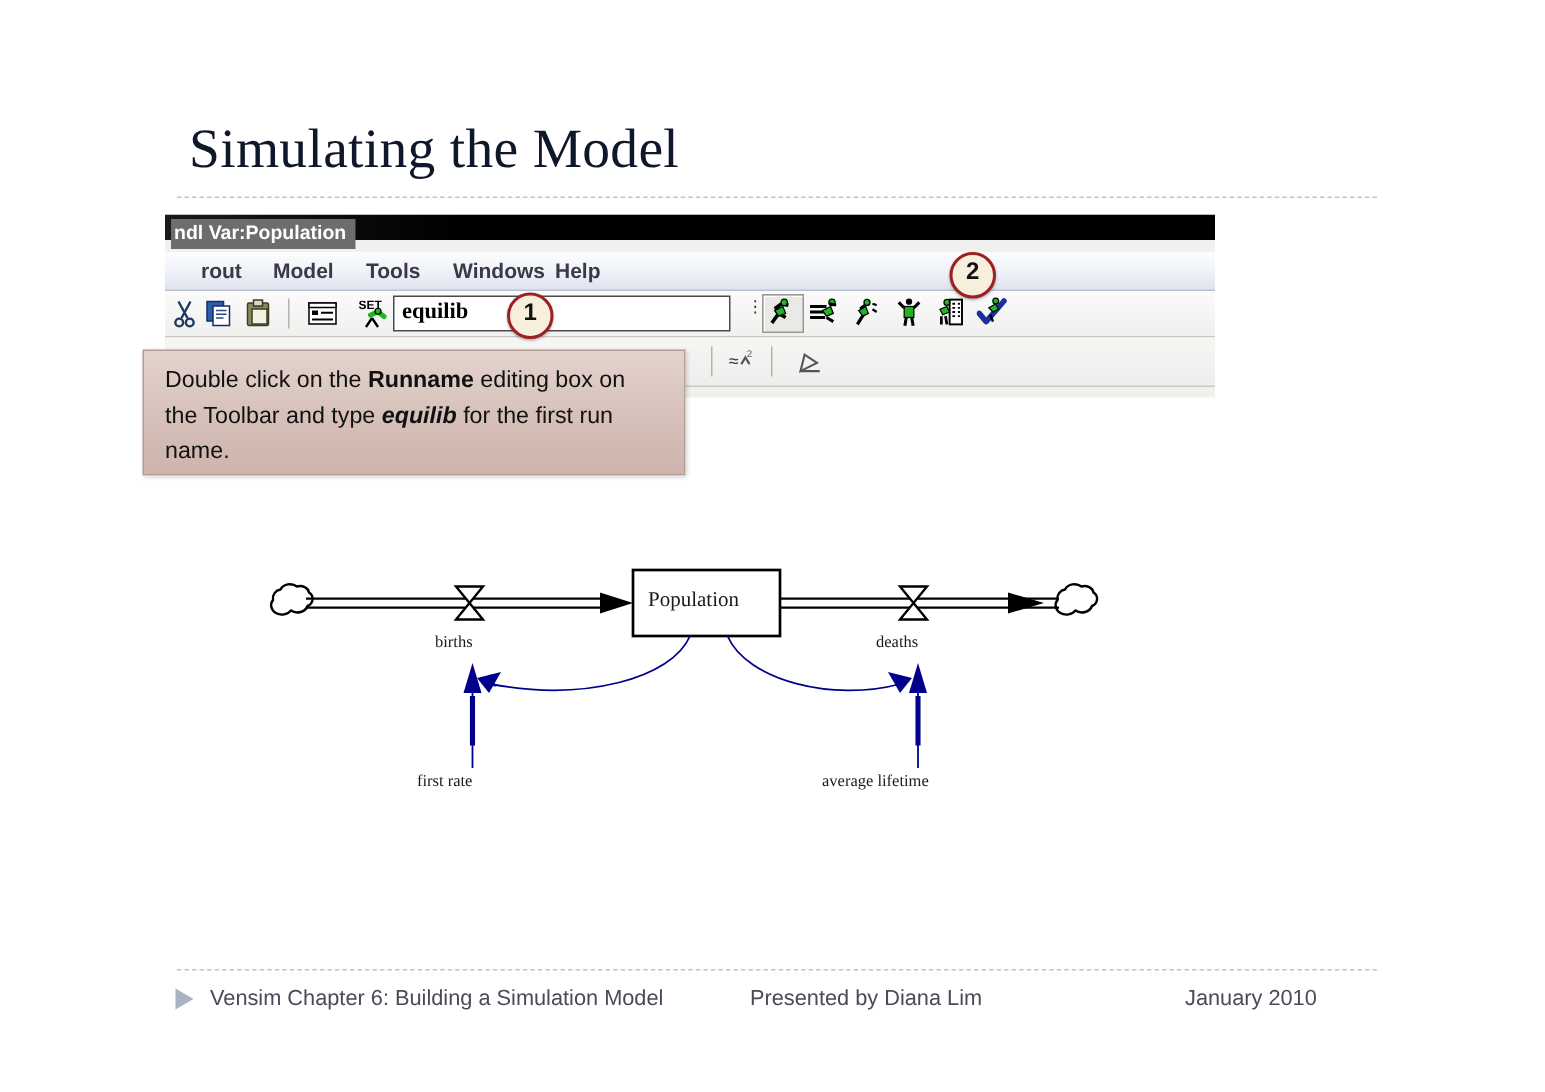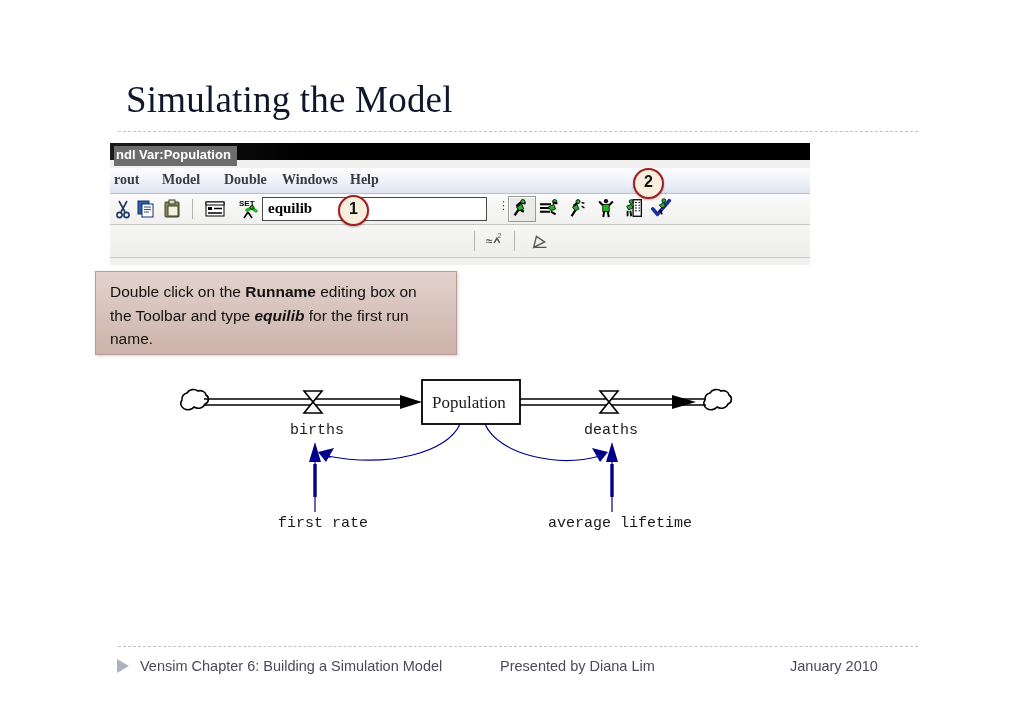--- a/index.html
+++ b/index.html
@@ -52,21 +52,21 @@
     font-family:"Liberation Sans", sans-serif;
     white-space:nowrap;
   }
   .menubar{
     position:absolute;left:0;top:25px;width:700px;height:25px;
     background:linear-gradient(to bottom,#fdfdff 0%,#eef1f8 55%,#dde3ef 100%);
     border-bottom:1px solid #b9bfcb;
   }
   .menu-item{
     position:absolute;top:4px;font-size:14px;font-weight:bold;
-    color:#3a3a46;white-space:nowrap;font-family:Liberation Serif, serif;
+    color:#3a3a46;white-space:nowrap;font-family:Liberation Sans, sans-serif;margin-left:20px;
   }
   .toolbar1{
     position:absolute;left:0;top:51px;width:700px;height:30px;
     background:linear-gradient(to bottom,#fbfbfb 0%,#f0f0ee 100%);
     border-bottom:1px solid #c9c9c4;
   }
   .toolbar2{
     position:absolute;left:0;top:82px;width:700px;height:32px;
     background:linear-gradient(to bottom,#f6f6f4 0%,#eeeeec 100%);
     border-bottom:1px solid #c9c9c4;
@@ -92,21 +92,20 @@
     background:#e9e9e5;
     border:1px solid #9a9a94;
     box-shadow:inset 1px 1px 0 #ffffff;
   }
   
   .callout{
     position:absolute;left:95px;top:233px;width:360px;height:82px;
     background:linear-gradient(to bottom,#e3d2cc 0%,#d8c4bd 45%,#cdb3ab 100%);
     border:1px solid #b79c95;
     box-shadow:1px 1px 3px rgba(0,0,0,0.18);
-    margin-top:38px;
   }
   .callout-text{
     position:absolute;left:14px;top:8px;width:332px;
     font-size:15.5px;line-height:23.5px;color:#111;
     font-family:"Liberation Sans", sans-serif;
   }
   .callout-text b{font-weight:bold;}
   .callout-text i{font-style:italic;font-weight:bold;}
   
   .badge{
@@ -115,44 +114,44 @@
     box-shadow:0 1px 2px rgba(0,0,0,0.3);
     color:#111;font-size:16px;font-weight:bold;
     text-align:center;line-height:24px;
     font-family:"Liberation Sans", sans-serif;
   }
   #badge1{left:338px;top:195px;}
   #badge2{left:633px;top:168px;}
   
   .diagram{position:absolute;left:160px;top:372px;width:590px;height:175px;}
   .dlabel{
-    position:absolute;font-family:Liberation Mono, monospace;
-    font-size:15px;color:#1a1a1a;white-space:nowrap;
+    position:absolute;font-family:Liberation Serif, serif;
+    font-size:11px;color:#1a1a1a;white-space:nowrap;
   }
   .poplabel{
     position:absolute;font-family:"Liberation Serif", serif;
-    font-size:17px;color:#1a1a1a;white-space:nowrap;
+    font-size:14px;color:#1a1a1a;white-space:nowrap;
   }
 </style>
 </head>
 <body>
 
 <div class="slide-title">Simulating the Model</div>
 <div class="divider-top"></div>
 
 <div class="vensim-window">
 
   <div class="titlebar">
     <div class="titlebar-label">ndl Var:Population</div>
   </div>
 
   <div class="menubar">
     <div class="menu-item" style="left:4px">rout</div>
     <div class="menu-item" style="left:52px">Model</div>
-    <div class="menu-item" style="left:114px">Double</div>
+    <div class="menu-item" style="left:114px">Tools</div>
     <div class="menu-item" style="left:172px">Windows</div>
     <div class="menu-item" style="left:240px">Help</div>
   </div>
 
   <div class="toolbar1">
 
     <div class="icon-cell" style="left:2px">
       <svg width="22" height="22" viewBox="0 0 22 22">
         <path d="M7 3 L13 14 M15 3 L9 14" stroke="#1f3864" stroke-width="1.6" fill="none"></path>
         <circle cx="7.5" cy="17" r="2.6" stroke="#1f3864" stroke-width="1.6" fill="none"></circle>

